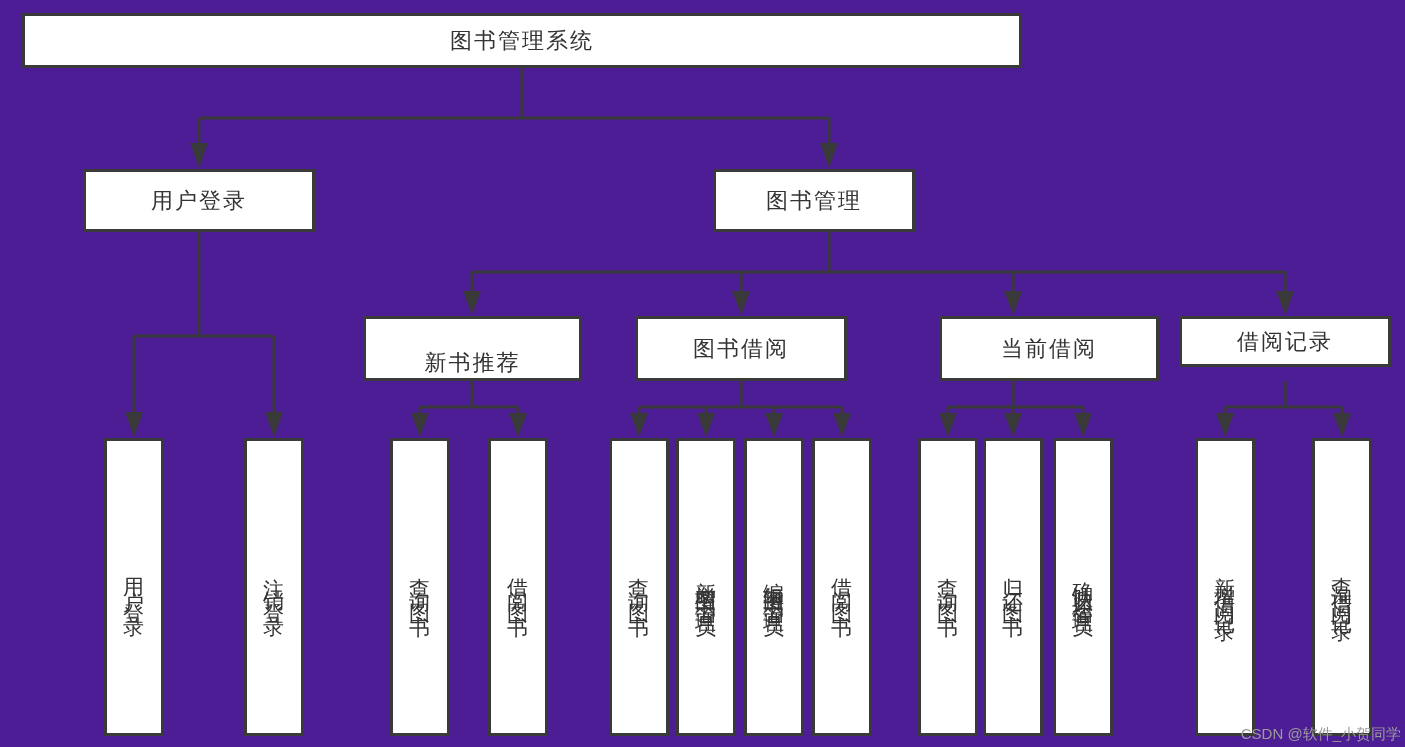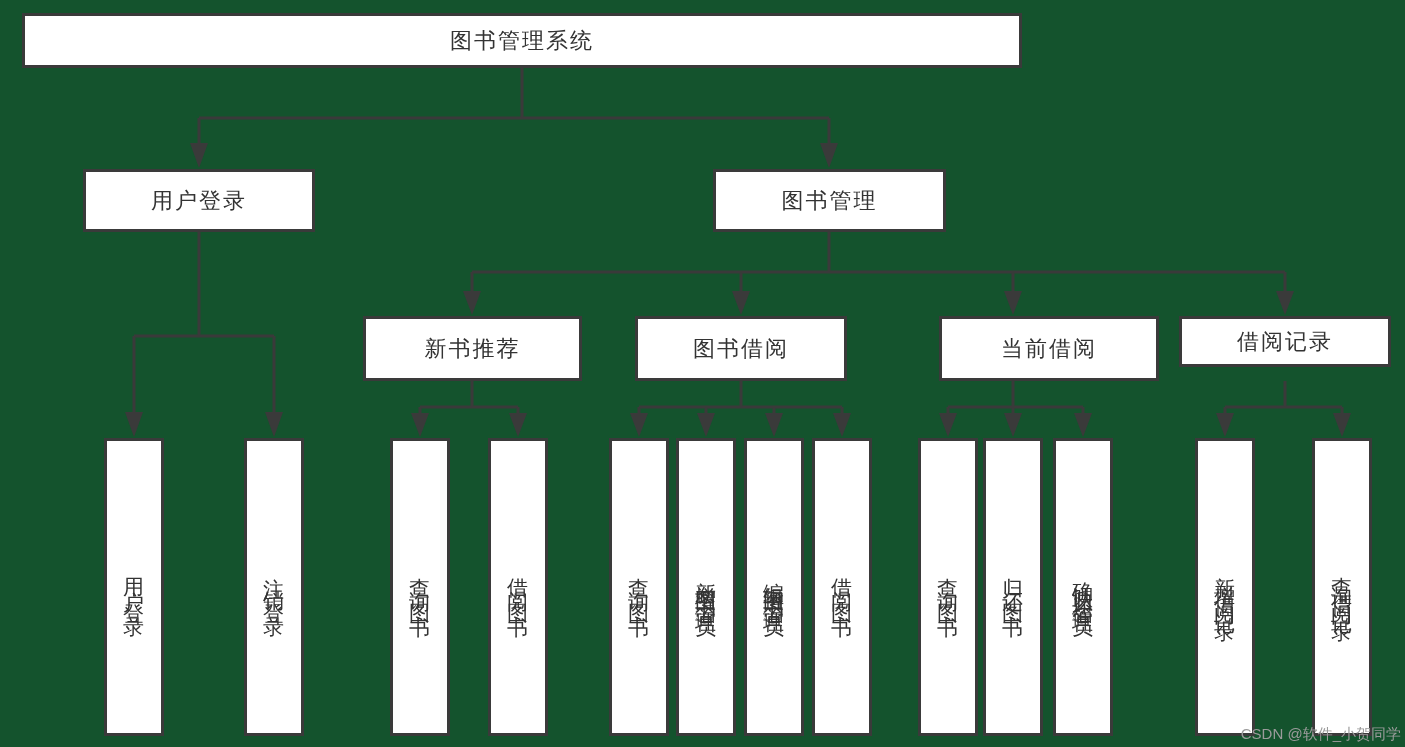--- a/index.html
+++ b/index.html
@@ -5,21 +5,21 @@
   html, body {
     margin: 0;
     padding: 0;
     background: #ffffff;
     font-family: "Liberation Sans", sans-serif;
   }
   .canvas {
     position: relative;
     width: 1405px;
     height: 747px;
-    background: #14532d;
+    background: #4c1d95;
     overflow: hidden;
   }
   .connectors {
     position: absolute;
     left: 0;
     top: 0;
     z-index: 1;
   }
   .node {
     position: absolute;
@@ -114,25 +114,25 @@
     </g>
   </svg>
 
   <div class="node" style="left:22px; top:13px; width:1000px; height:55px;">
     <span class="h-label">图书管理系统</span>
   </div>
 
   <div class="node" style="left:83px; top:169px; width:232px; height:63px;">
     <span class="h-label">用户登录</span>
   </div>
-  <div class="node" style="left:713px; top:169px; width:233px; height:63px;">
+  <div class="node" style="left:713px; top:169px; width:202px; height:63px;">
     <span class="h-label">图书管理</span>
   </div>
 
-  <div class="node" style="left:363px; top:316px; width:219px; height:65px;">
+  <div class="node" style="left:363px; top:316px; width:219px; height:65px;align-items:flex-end;">
     <span class="h-label">新书推荐</span>
   </div>
   <div class="node" style="left:635px; top:316px; width:212px; height:65px;">
     <span class="h-label">图书借阅</span>
   </div>
   <div class="node" style="left:903px; top:316px; width:220px; height:65px;margin-left:36px;">
     <span class="h-label">当前借阅</span>
   </div>
   <div class="node" style="left:1179px; top:316px; width:212px; height:51px;">
     <span class="h-label">借阅记录</span>

